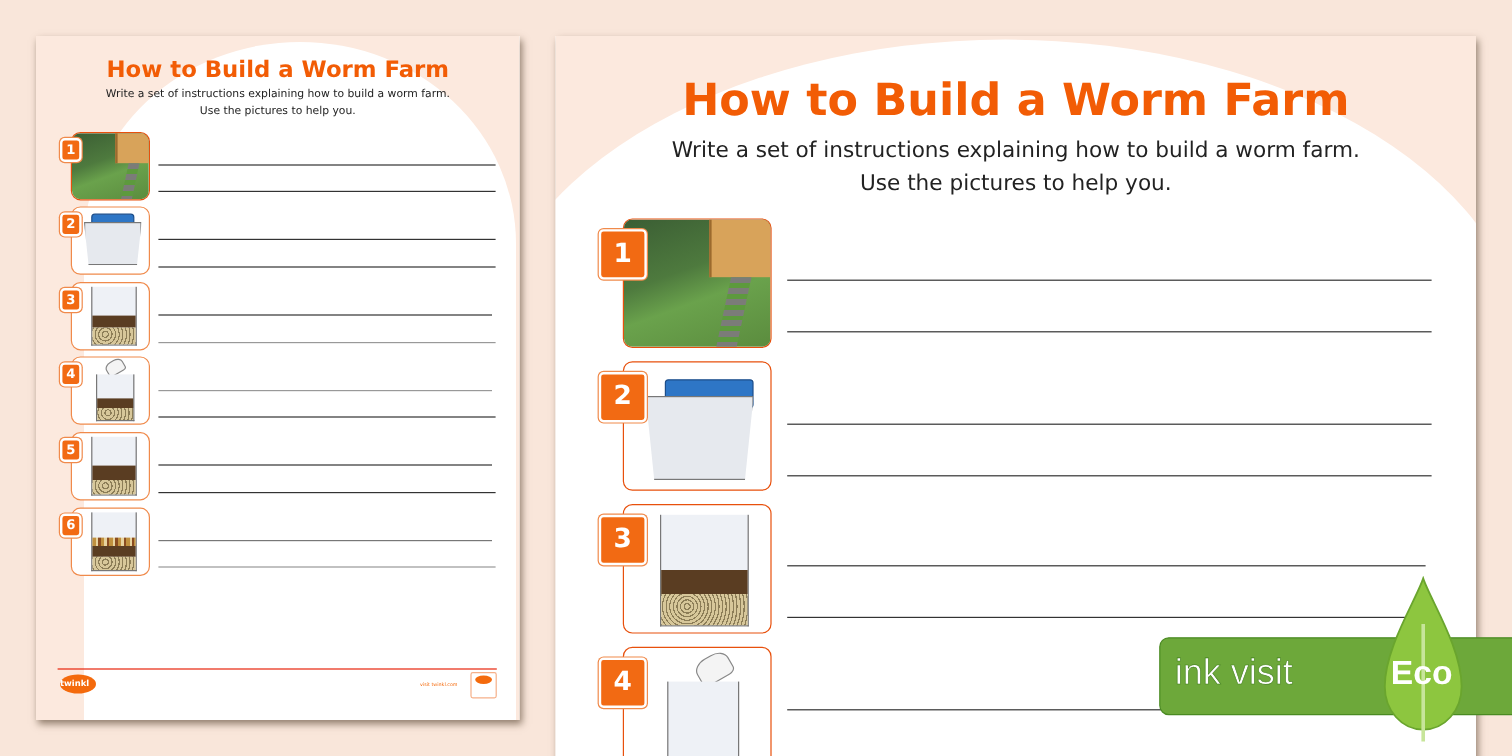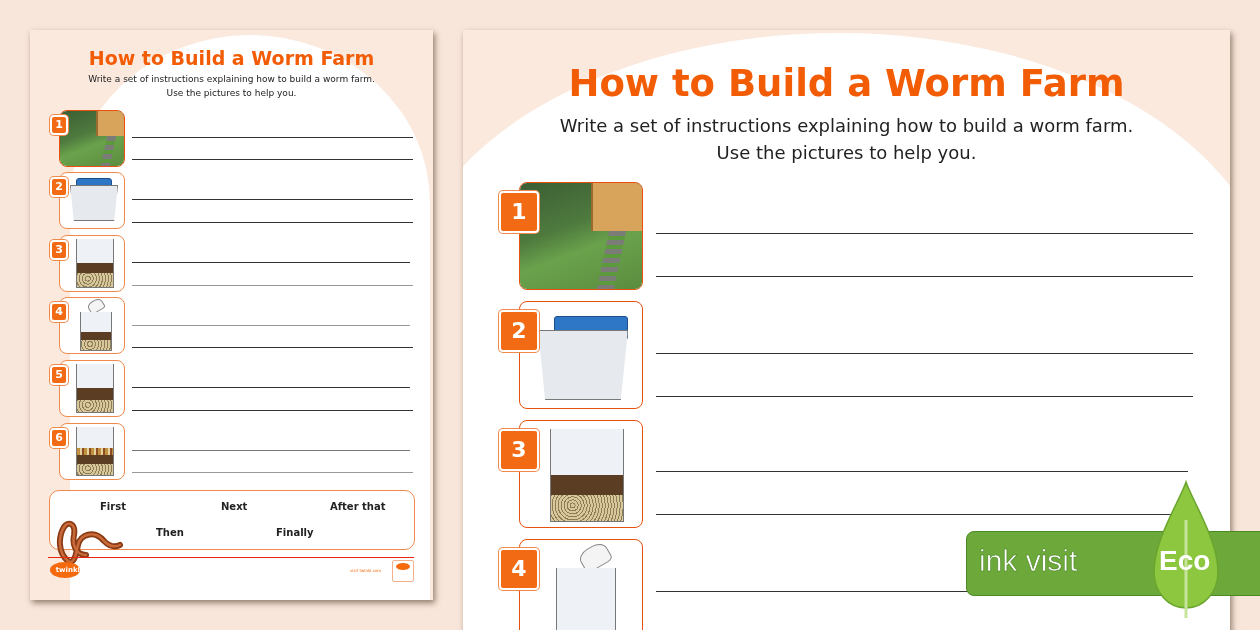--- a/index.html
+++ b/index.html
@@ -21,21 +21,21 @@
   .tub .body{position:absolute;background:#e6e9ee;border:1.5px solid #777;clip-path:polygon(0 0,100% 0,92% 100%,8% 100%);}
   .jar{position:absolute;background:#eef1f6;border:1px solid #777;border-top:none;}
   .jar .soil{position:absolute;left:0;right:0;background:#5a3d22;}
   .jar .stones{position:absolute;left:0;right:0;bottom:0;background:repeating-radial-gradient(circle at 30% 40%,#d7c79a 0 2px,#8c7d57 2px 3px);}
   .jar .scraps{position:absolute;left:0;right:0;background:repeating-linear-gradient(90deg,#c0913f 0 3px,#e7d39f 3px 5px,#8a4c20 5px 7px);}
   .cup{position:absolute;border:1px solid #888;background:#f4f4f4;border-radius:40% 40% 20% 20%;transform:rotate(-30deg);}
   .wordbox{position:absolute;border:1.5px solid #f08a4b;border-radius:10px;background:#fff;}
   .word{position:absolute;font-size:10px;color:#222;font-weight:bold;}
   .worm{position:absolute;}
   .footer-line{position:absolute;border-top:1.5px solid #e8250c;}
-  .twinkl{position:absolute;background:#f46a0c;color:#fff;font-weight:bold;border-radius:50%;text-align:right;}
+  .twinkl{position:absolute;background:#f46a0c;color:#fff;font-weight:bold;border-radius:50%;text-align:left;}
   .visit{position:absolute;color:#f46a0c;font-size:4px;}
   .eco{position:absolute;left:966px;top:531px;width:294px;height:63px;background:#6da83a;border:1.5px solid #4a8a22;border-radius:8px 0 0 8px;}
   .eco-text{position:absolute;left:12px;top:12px;font-family:"Liberation Sans",sans-serif;font-size:30px;color:#fff;-webkit-text-stroke:0.5px #3f7d1a;}
   .leaf{position:absolute;left:1150px;top:480px;}
   .eco-word{position:absolute;left:1159px;top:545px;font-family:"Liberation Sans",sans-serif;font-weight:bold;font-size:28px;color:#fff;}
 </style>
 </head>
 <body>
 
 <div class="page" style="left:30px;top:30px;width:403px;height:570px;">
@@ -113,31 +113,20 @@
         <div class="scraps" style="bottom:20px;height:7px;"></div>
         <div class="soil" style="bottom:11px;height:9px;"></div>
         <div class="stones" style="height:11px;"></div>
       </div>
     </div>
     <div class="badge" style="left:0;top:5px;width:14px;height:16px;font-size:11px;line-height:16px;">6</div>
   </div>
   <div class="line" style="left:102px;top:420px;width:278px;border-color:#777;"></div>
   <div class="line" style="left:102px;top:442px;width:281px;border-color:#999;"></div>
 
-  <div class="wordbox" style="left:19px;top:460px;width:364px;height:58px;">
-    <svg class="worm" width="70" height="62" viewBox="0 0 70 62" style="left:4px;top:14px;">
-      <path d="M32 50 C22 50 18 40 20 30 C22 18 14 16 10 22 C4 32 4 48 14 56 C20 60 22 50 24 40 C26 30 40 24 50 36 C56 42 62 42 66 40" fill="none" stroke="#8a3b14" stroke-width="6" stroke-linecap="round"></path>
-      <path d="M32 50 C22 50 18 40 20 30 C22 18 14 16 10 22 C4 32 4 48 14 56 C20 60 22 50 24 40 C26 30 40 24 50 36 C56 42 62 42 66 40" fill="none" stroke="#c86a3a" stroke-width="2.5" stroke-linecap="round"></path>
-    </svg>
-    <span class="word" style="left:50px;top:10px;">First</span>
-    <span class="word" style="left:171px;top:10px;">Next</span>
-    <span class="word" style="left:280px;top:10px;">After that</span>
-    <span class="word" style="left:106px;top:36px;">Then</span>
-    <span class="word" style="left:226px;top:36px;">Finally</span>
-  </div>
 
   <div class="footer-line" style="left:18px;top:527px;width:366px;"></div>
   <div class="twinkl" style="left:20px;top:532px;width:30px;height:16px;font-size:7px;line-height:16px;">twinkl</div>
   <div class="visit" style="left:320px;top:538px;">visit twinkl.com</div>
   <div style="position:absolute;left:362px;top:530px;width:20px;height:20px;border:1px solid #f6b089;border-radius:2px;background:#fff;">
     <div style="margin:2px auto 0;width:14px;height:7px;background:#f46a0c;border-radius:50%;"></div>
   </div>
 </div>
 
 <div class="page" style="left:463px;top:30px;width:767px;height:620px;">

